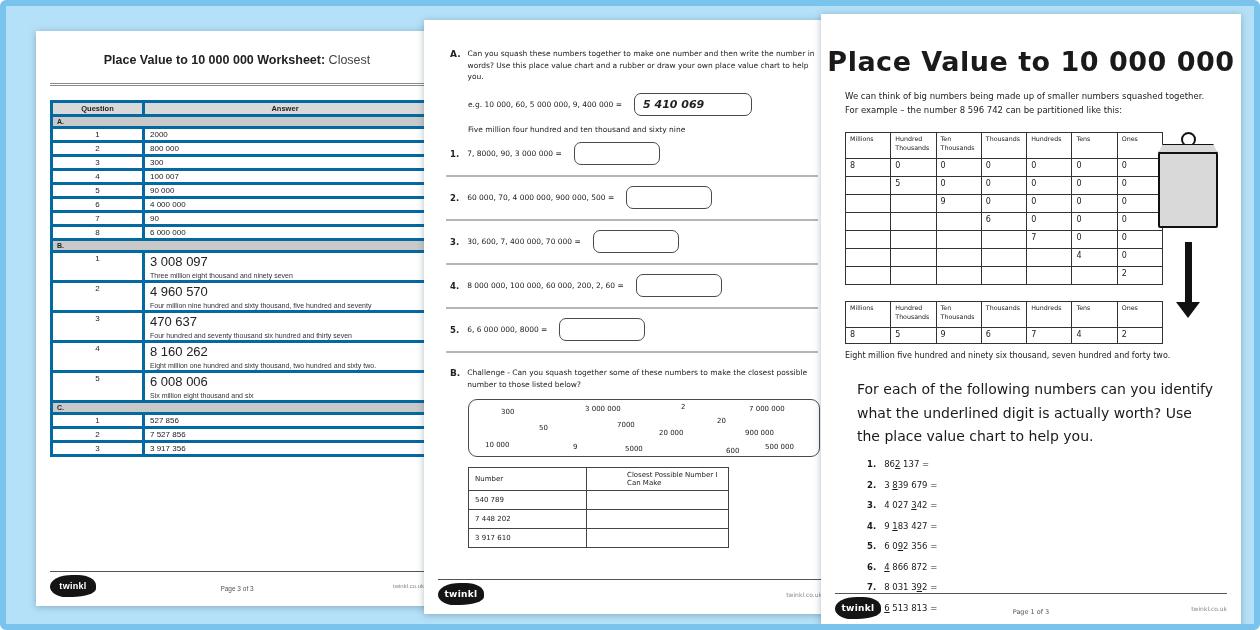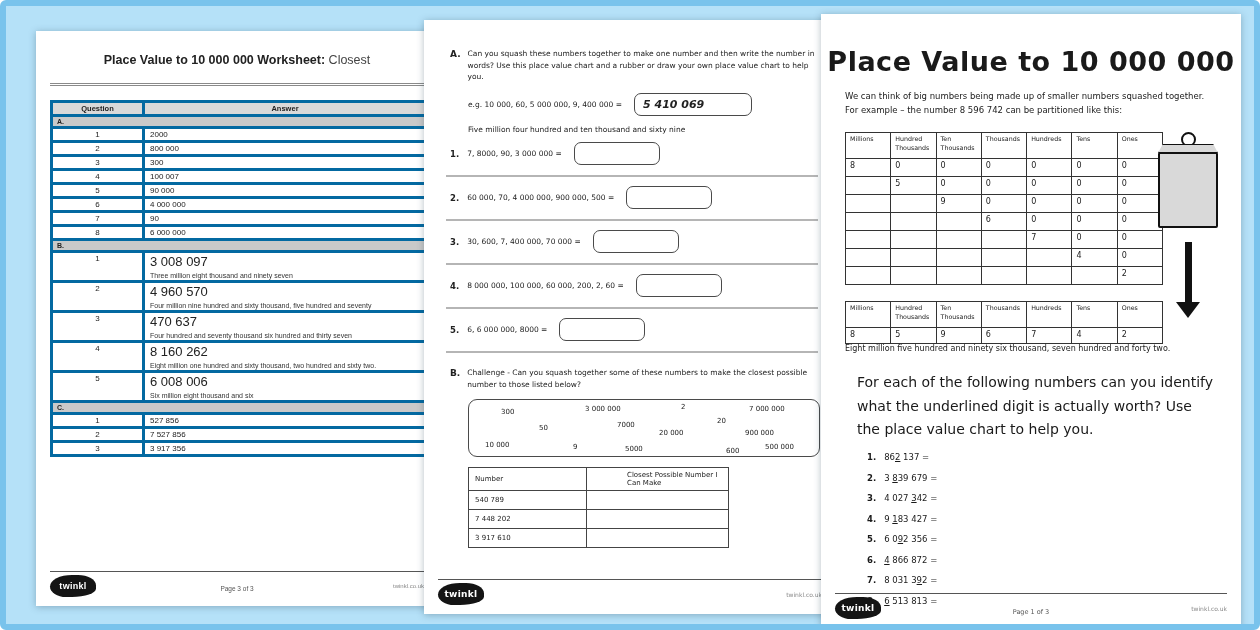--- a/index.html
+++ b/index.html
@@ -71,21 +71,21 @@
   
   #page-worksheet { color:#1a1a1a; }
   .ws-title { text-align:center; margin-top:32px; font-size:27px; font-weight:bold; letter-spacing:.5px; }
   .ws-intro { font-size:8.5px; margin:12px 24px 0 24px; line-height:1.7; }
   .pv-table { border-collapse:collapse; margin:14px 0 0 24px; width:318px; table-layout:fixed; }
   .pv-table th, .pv-table td { border:1px solid #333; padding:2px 4px; text-align:left; vertical-align:top; }
   .pv-table th { font-size:6.3px; font-weight:normal; height:26px; line-height:1.4; }
   .pv-table td { font-size:8px; height:18px; }
   .pv-table.single { margin-top:16px; }
   .pv-table.single td { height:16px; }
-  .ws-words { font-size:8px; margin:0 0 0 24px; }
+  .ws-words { font-size:8px; margin:7px 0 0 24px; }
   .ws-instruction { font-size:14px; margin:18px 26px 0 36px; line-height:1.7; }
   .ws-list { margin:10px 0 0 46px; font-size:8.5px; list-style:none; }
   .ws-list li { margin-bottom:10.5px; }
   .ws-list .q-num { font-weight:bold; margin-right:8px; }
   .uline { text-decoration:underline; }
   .weight-fig { position:absolute; right:18px; top:118px; width:70px; }
   .weight-ring { width:15px; height:15px; border:2.5px solid #111; border-radius:50%; margin:0 auto; background:#fff; }
   .weight-lid { width:60px; height:9px; background:#d9d9d9; border:1.5px solid #111; margin:-3px auto 0 auto;
                 clip-path:polygon(0 100%, 100% 100%, 92% 0, 8% 0); }
   .weight-body { width:60px; height:76px; background:#d9d9d9; border:2px solid #111; margin:-1px auto 0 auto; border-radius:2px; }

